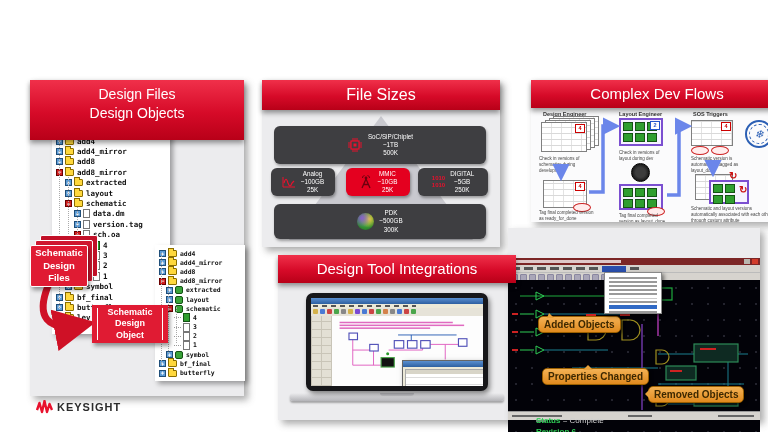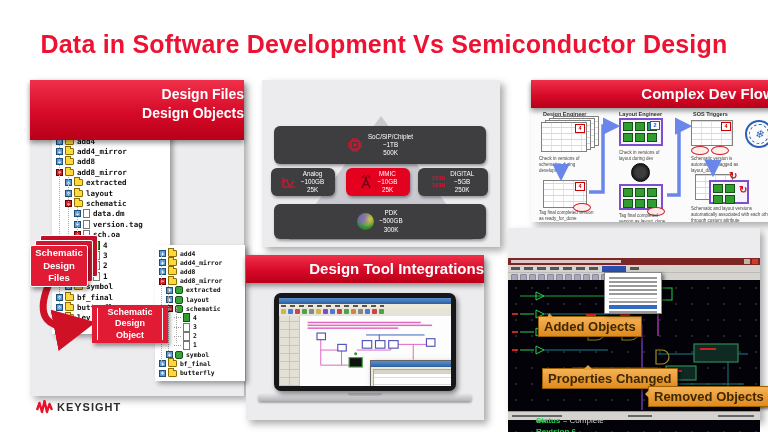--- a/index.html
+++ b/index.html
@@ -5,21 +5,21 @@
   html,body{margin:0;padding:0}
   body{width:768px;height:432px;position:relative;background:#fff;overflow:hidden;
        font-family:"Liberation Sans",sans-serif}
   .slide{position:absolute;inset:0}
   .title{position:absolute;top:30px;left:0;right:0;text-align:center;
          font-size:25px;font-weight:bold;color:#ED1231;letter-spacing:.2px}
 
   
   .panel{position:absolute;background:#ECECEE;box-shadow:4px 4px 7px rgba(70,70,70,.45)}
   .banner{background:linear-gradient(180deg,#f0304a,#d60a28 55%,#b80018);
-          color:#fff;font-weight:bold;text-align:right;
+          color:#fff;font-weight:normal;text-align:center;
           box-shadow:0 3px 5px rgba(0,0,0,.4);position:relative;z-index:5}
 
   
   .p-left{left:30px;top:80px;width:214px;height:316px}
   .b-left{height:60px;font-size:14px;line-height:1.35;padding-top:5px;box-sizing:border-box}
   .tree{position:absolute;background:#fff;box-shadow:3px 3px 5px rgba(0,0,0,.35);
         padding:4px 2px;box-sizing:border-box;z-index:1}
   .card1{left:22px;top:52px;width:118px;height:202px;font:bold 7.5px "DejaVu Sans Mono",monospace}
   .card2{left:125px;top:165px;width:90px;height:136px;font:bold 6.4px "DejaVu Sans Mono",monospace;z-index:2}
   .tr{display:flex;align-items:center;height:10.4px;white-space:nowrap;color:#111}
@@ -77,21 +77,21 @@
   .sz-mmic{left:84px;top:88px;width:64px;height:28px}
   .sz-digital{left:156px;top:88px;width:70px;height:28px}
   .sz-pdk{left:12px;top:124px;width:212px;height:35px}
   .bintxt{color:#E8112D;font-weight:bold;font-size:6px;line-height:1.1;text-align:left}
   .wafer{width:17px;height:17px;border-radius:50%;
          background:radial-gradient(circle at 30% 30%,#8a5fd0,rgba(138,95,208,0) 55%),
                     radial-gradient(circle at 70% 35%,#f0d040,rgba(240,208,64,0) 55%),
                     radial-gradient(circle,#3aa03a 35%,#2a7a2a 75%)}
 
   
-  .p-int{left:246px;top:255px;width:238px;height:165px}
+  .p-int{left:278px;top:255px;width:238px;height:165px}
   .lt-screen{position:absolute;left:28px;top:38px;width:182px;height:98px;background:#17171a;
              border-radius:7px;padding:5px;box-sizing:border-box;box-shadow:2px 3px 5px rgba(0,0,0,.45);z-index:2}
   .lt-inner{position:relative;width:100%;height:100%;background:#fff;overflow:hidden}
   .lt-title{height:6px;background:linear-gradient(#5a8fd0,#2d5fa0)}
   .lt-menu{height:4px;background:#ece9d8;
            background-image:repeating-linear-gradient(90deg,#555 0 5px,rgba(0,0,0,0) 5px 9px);
            background-size:60% 2px;background-repeat:no-repeat;background-position:2px 1px}
   .lt-tools{height:8px;background:#e6e3d8;display:flex;gap:2px;padding:1px 2px;box-sizing:border-box}
   .lt-tools i{width:5px;height:5px;border-radius:1px}
   .lt-palette{position:absolute;left:0;top:18px;bottom:0;width:21px;background:#e3e0d5;border-right:1px solid #bbb;
@@ -152,35 +152,34 @@
   .ddrop{position:absolute;left:96px;top:14px;width:58px;height:42px;background:#fff;border:1px solid #888;
          box-shadow:2px 2px 4px rgba(0,0,0,.5);z-index:6;padding:2px;box-sizing:border-box}
   .ddrop i{display:block;height:2px;background:#9a9a9a;margin:2.1px 2px}
   .ddrop i.sep{height:1px;background:#ccc}
   .ddrop i.hl{height:4px;background:#316AC5}
   .dcanvas{position:absolute;left:0;top:22px;right:0;height:162px;background:#020208;
            background-image:radial-gradient(#23232d 1px,rgba(0,0,0,0) 1px);background-size:16px 16px}
   .dstatus{position:absolute;left:0;bottom:0;right:0;height:8px;background:#D6D3CE;border-top:1px solid #999}
   .dstatus i{position:absolute;top:2.5px;height:2.5px;background:#666}
   .co{position:absolute;background:linear-gradient(180deg,#F4B255,#E08A1E);border:1px solid #9a5f00;
-      border-radius:0;color:#3d2800;font-weight:bold;font-size:13px;padding:2px 5px;z-index:5;
+      border-radius:5px;color:#3d2800;font-weight:bold;font-size:10px;padding:2px 5px;z-index:5;
       box-shadow:2px 2px 3px rgba(0,0,0,.55);white-space:nowrap}
   .co::before{content:"";position:absolute;width:0;height:0;border:5px solid transparent}
   .co-added::before{left:8px;top:-9px;border-bottom-color:#E9A13B;border-left-width:2px}
   .co-props::before{left:40px;top:-9px;border-bottom-color:#E9A13B}
   .co-removed::before{left:-9px;top:2px;border-right-color:#E9A13B}
   .dstat{position:absolute;font-size:8px;font-weight:bold;color:#2ECC55;z-index:4}
   .dstat .eq{color:#cfcfcf;font-weight:normal}
 </style>
 </head>
 <body>
 
 <div class="slide">
 
-  <div class="title">Data in Software Development  Vs Semiconductor Design</div>
 
   <section class="panel p-left">
     <div class="banner b-left">
       <div>Design Files</div>
       <div>Design Objects</div>
     </div>
 
     <div class="tree card1">
       <i class="vg" style="left:7px;top:8px;height:168px"></i>
       <i class="vg" style="left:16px;top:40px;height:116px"></i>
@@ -374,20 +373,21 @@
     </div>
 
     <div class="obj-callout">
       <div>Schematic</div>
       <div>Design</div>
       <div>Object</div>
     </div>
   </section>
 
   <section class="panel p-sizes">
+    <div class="banner b-mid">File Sizes</div>
     <div class="pyramid"></div>
 
     <div class="szbox sz-soc">
       <svg width="16" height="16" viewBox="0 0 16 16">
         <rect x="4" y="4" width="8" height="8" fill="none" stroke="#E8112D" stroke-width="1.2"></rect>
         <rect x="6.5" y="6.5" width="3" height="3" fill="#E8112D"></rect>
         <g stroke="#E8112D" stroke-width="1">
           <path d="M6,4 V1 M8,4 V1 M10,4 V1 M6,12 V15 M8,12 V15 M10,12 V15 M4,6 H1 M4,8 H1 M4,10 H1 M12,6 H15 M12,8 H15 M12,10 H15"></path>
         </g>
       </svg>

